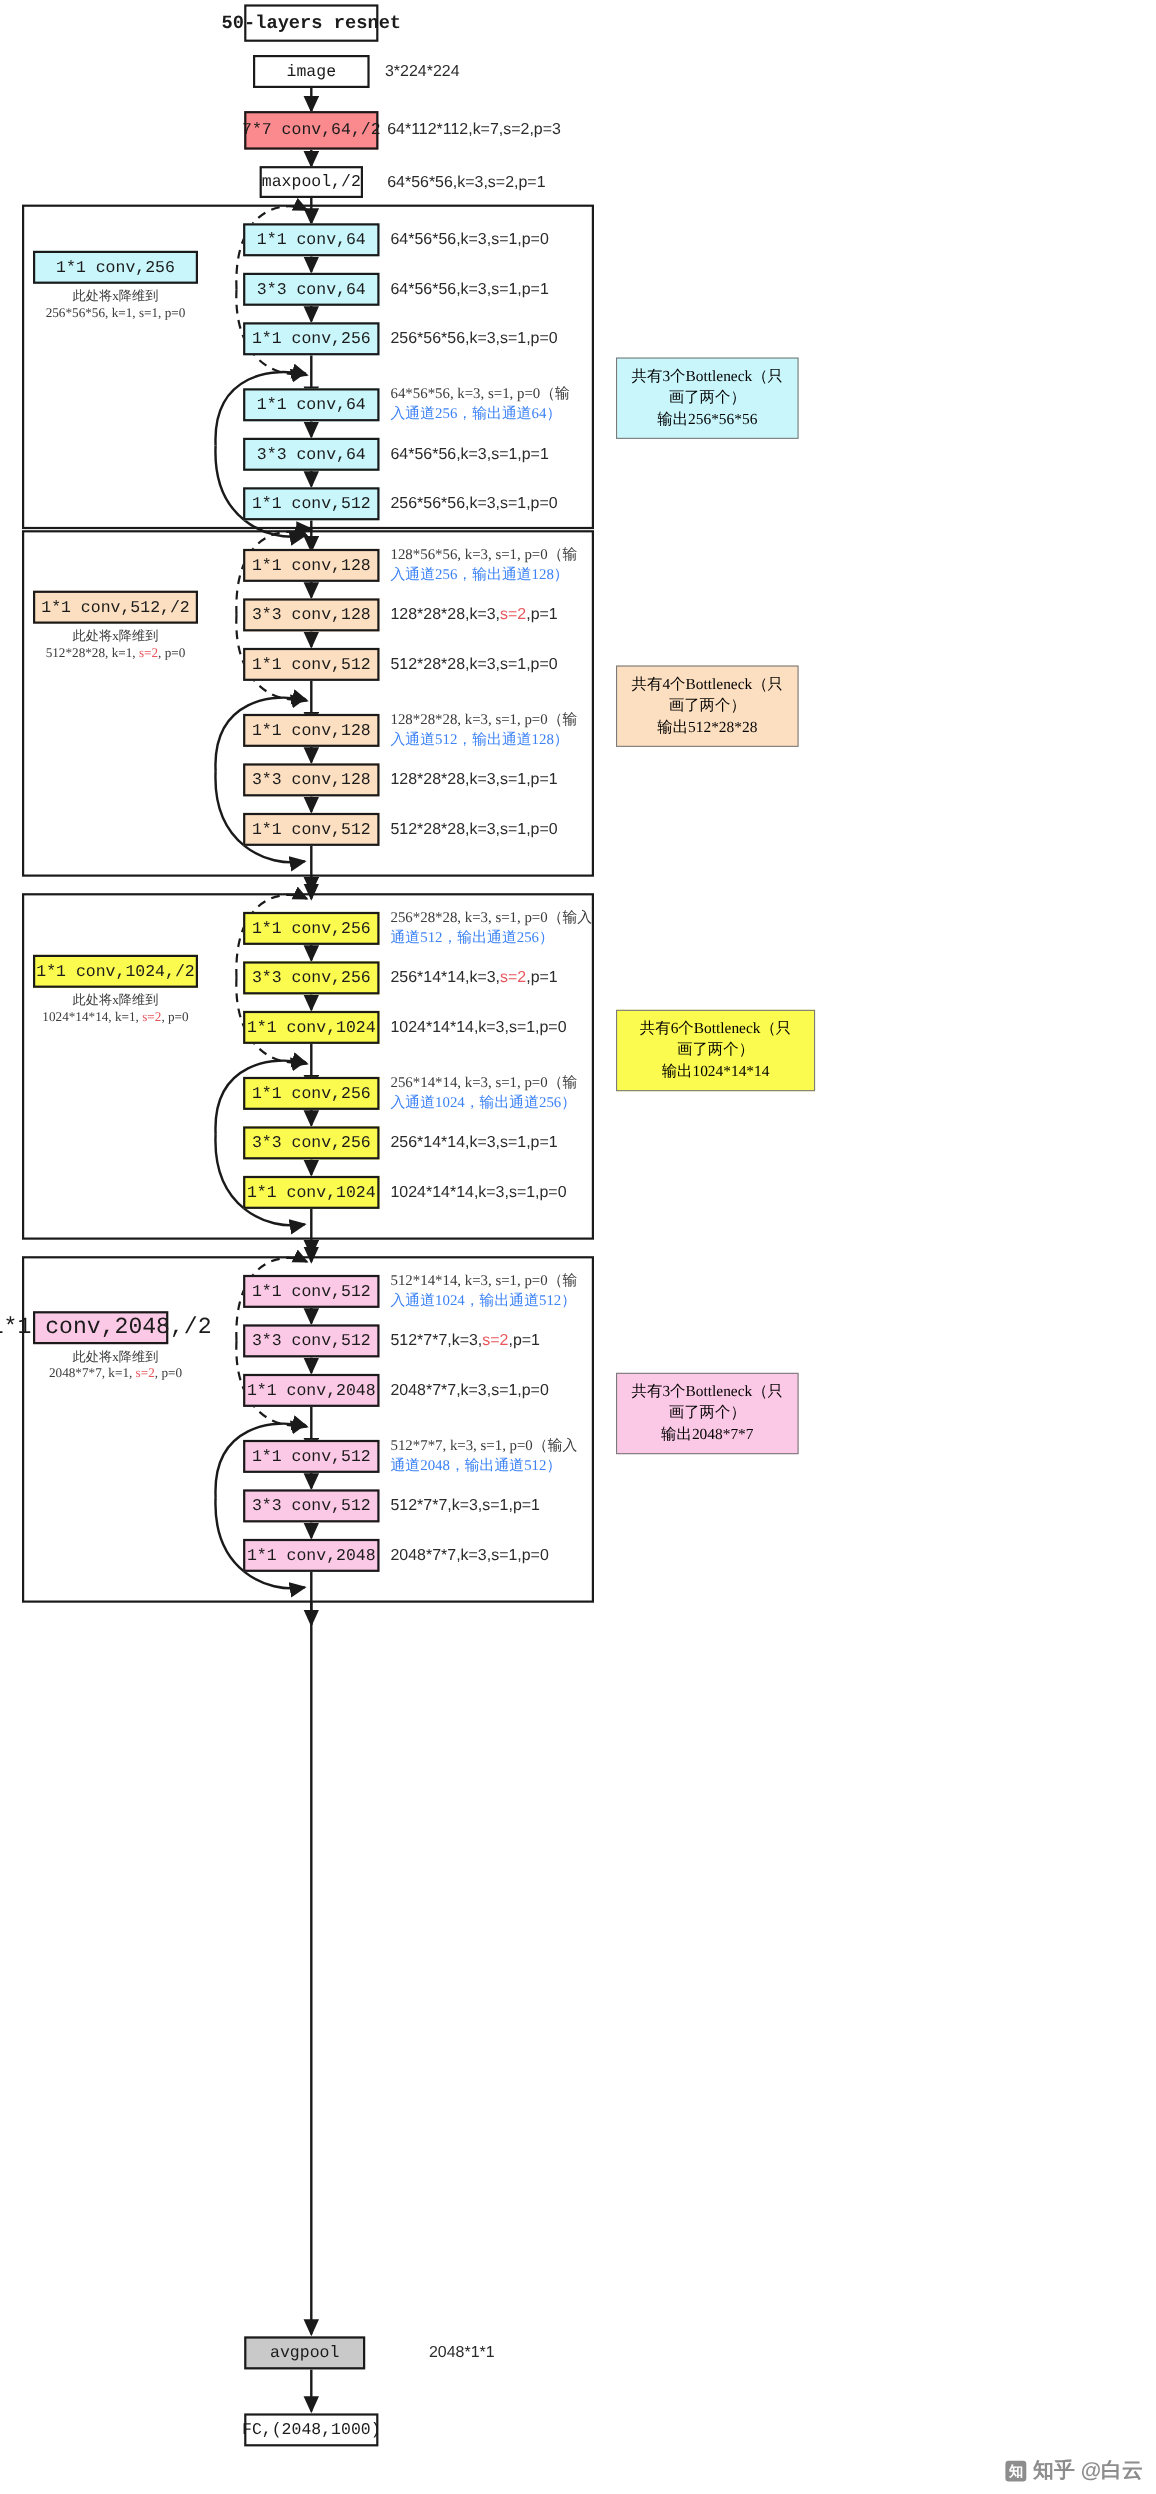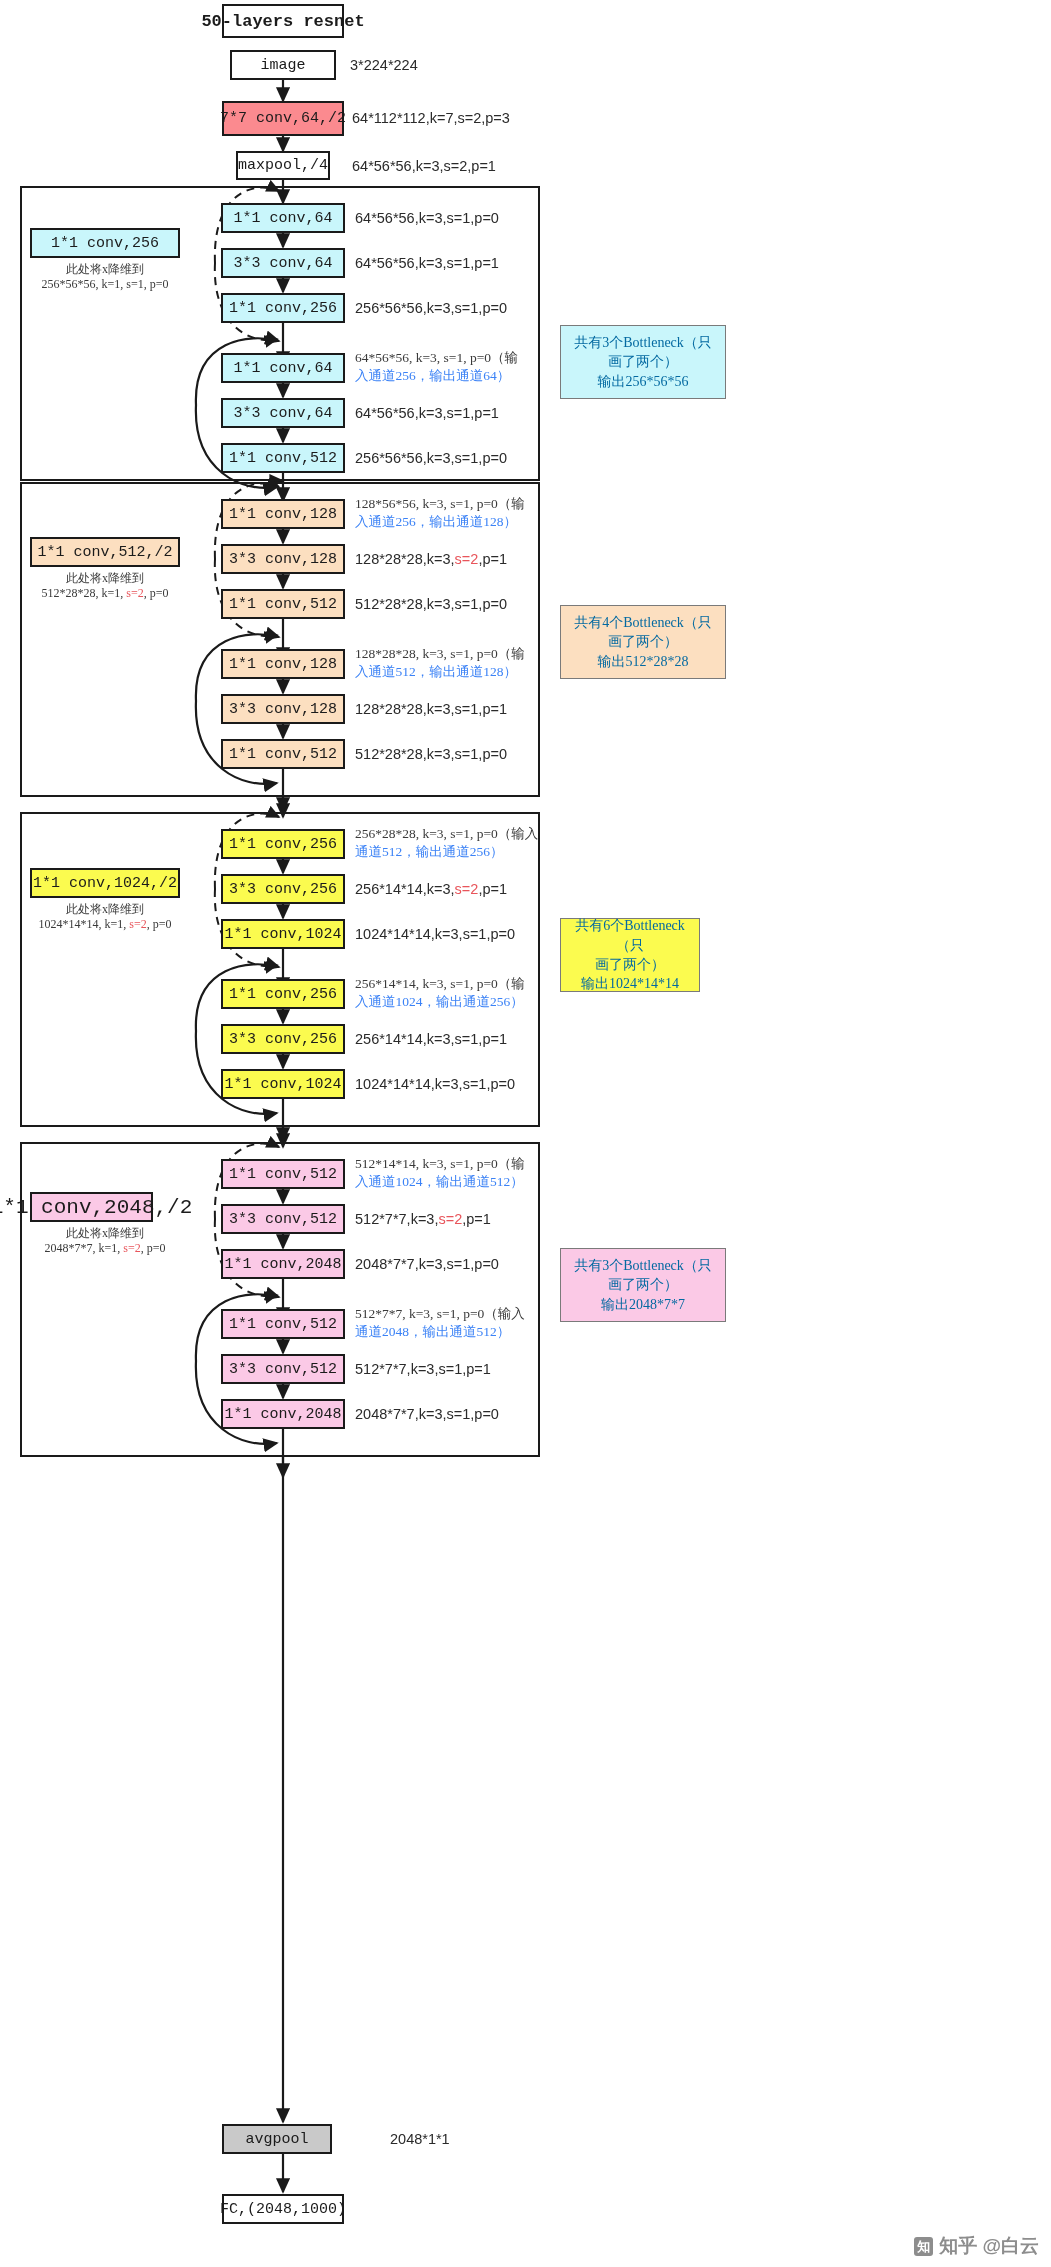--- a/index.html
+++ b/index.html
@@ -55,21 +55,21 @@
   
   .sidecap{
     position:absolute;text-align:center;color:#3a3a3a;
     font-family:"Liberation Serif", serif;font-size:12px;
     line-height:1.28;z-index:3;white-space:nowrap;
   }
 
   
   .legend{
     position:absolute;border:1.5px solid #7a7a7a;box-sizing:border-box;
-    font-family:"Liberation Serif", serif;font-size:14px;color:#0369a1;
+    font-family:"Liberation Serif", serif;font-size:14px;color:#000000;
     text-align:center;line-height:1.38;
     display:flex;align-items:center;justify-content:center;
     padding:4px 6px;z-index:3;
   }
 
   
   .watermark{
     position:absolute;right:12px;bottom:8px;
     font-size:19px;color:#8d8d8d;font-weight:bold;z-index:5;
     display:flex;align-items:center;gap:6px;
@@ -153,21 +153,21 @@
   </svg>
 
   <div class="node title-box" style="left:222px;top:4px;width:122px;height:34px;">50-layers resnet</div>
 
   <div class="node c-white" style="left:230px;top:50px;width:106px;height:30px;">image</div>
   <div class="ann" style="left:350px;top:57px;">3*224*224</div>
 
   <div class="node c-pink" style="left:222px;top:101px;width:122px;height:35px;">7*7 conv,64,/2</div>
   <div class="ann" style="left:352px;top:110px;">64*112*112,k=7,s=2,p=3</div>
 
-  <div class="node c-white" style="left:236px;top:151px;width:94px;height:29px;">maxpool,/4</div>
+  <div class="node c-white" style="left:236px;top:151px;width:94px;height:29px;">maxpool,/2</div>
   <div class="ann" style="left:352px;top:158px;">64*56*56,k=3,s=2,p=1</div>
 
   <div id="stage-host">
       <div class="stage" style="left:20px;top:186px;width:520px;height:295px;"></div>
       <div class="node c-cyan" style="left:30px;top:228px;width:150px;height:30px;font-size:15px;">1*1 conv,256</div>
       <div class="sidecap" style="left:5px;top:262px;width:200px;">
         <div>此处将x降维到</div>
         <div>256*56*56, k=1, s=1, p=0</div>
       </div>
       <div class="legend c-cyan" style="left:560px;top:325px;width:166px;height:74px;">
@@ -222,21 +222,21 @@
       <div class="node c-orange" style="left:221px;top:694px;width:124px;height:30px;">3*3 conv,128</div>
       <div class="ann" style="left:355px;top:701px;">128*28*28,k=3,s=1,p=1</div>
       <div class="node c-orange" style="left:221px;top:739px;width:124px;height:30px;">1*1 conv,512</div>
       <div class="ann" style="left:355px;top:746px;">512*28*28,k=3,s=1,p=0</div>
       <div class="stage" style="left:20px;top:812px;width:520px;height:315px;"></div>
       <div class="node c-yellow" style="left:30px;top:868px;width:150px;height:30px;font-size:15px;">1*1 conv,1024,/2</div>
       <div class="sidecap" style="left:5px;top:902px;width:200px;">
         <div>此处将x降维到</div>
         <div>1024*14*14, k=1, <span class="s2">s=2</span>, p=0</div>
       </div>
-      <div class="legend c-yellow" style="left:560px;top:918px;width:140px;height:74px;">
+      <div class="legend c-yellow" style="left:560px;top:918px;width:181px;height:74px;">
         <div>
           <div>共有6个Bottleneck（只</div>
           <div>画了两个）</div>
           <div>输出1024*14*14</div>
         </div>
       </div>
       <div class="node c-yellow" style="left:221px;top:829px;width:124px;height:30px;">1*1 conv,256</div>
       <div class="ann-serif" style="left:355px;top:825px;width:200px;">
         <div>256*28*28, k=3, s=1, p=0（输入</div>
         <div class="red">通道512，输出通道256）</div>

